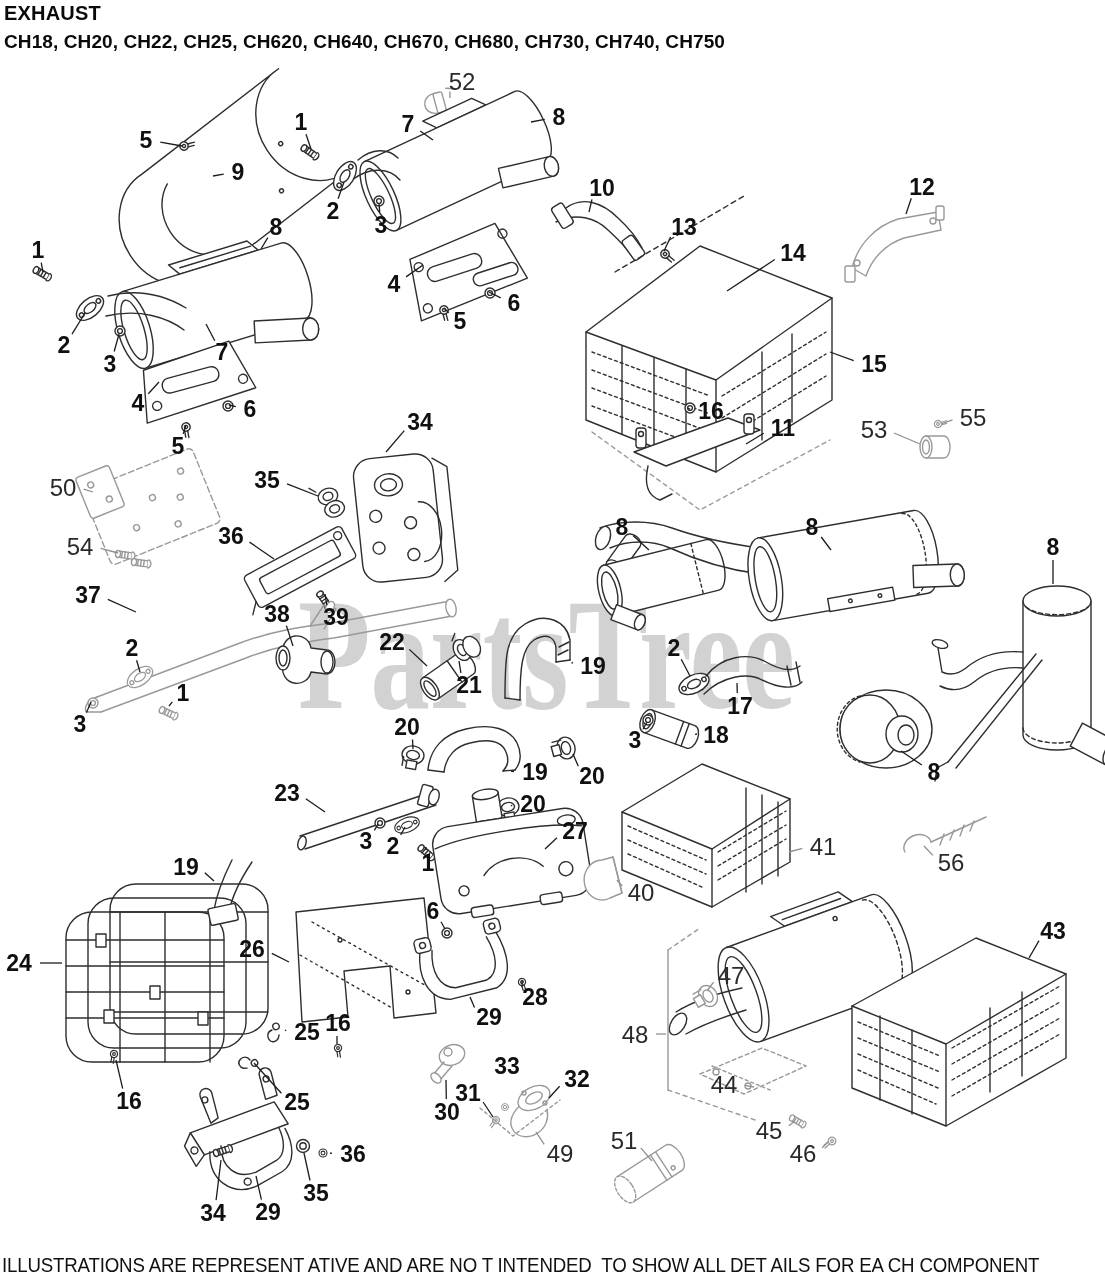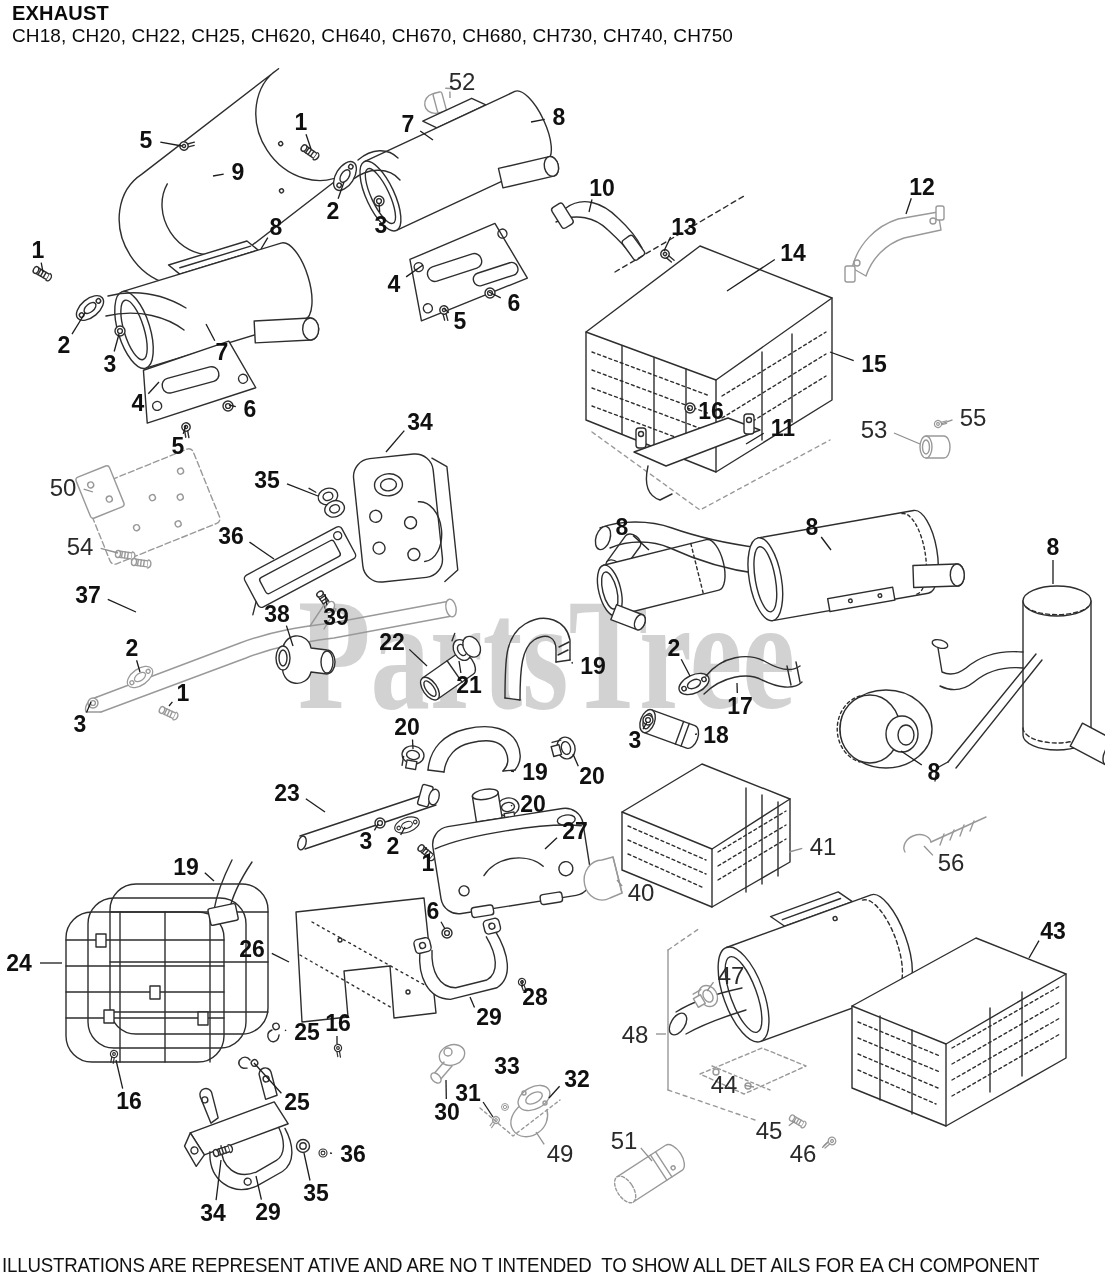--- a/index.html
+++ b/index.html
@@ -1,19 +1,19 @@
 <!DOCTYPE html>
 <html><head>
 <meta charset="utf-8">
 <style>
   html,body{margin:0;padding:0;width:1105px;height:1280px;background:#fff;overflow:hidden;}
   body{font-family:"Liberation Sans",sans-serif;position:relative;}
-  .hdr{position:absolute;top:2px;left:12px;z-index:5;color:#0a0a0a;}
+  .hdr{position:absolute;top:2px;left:4px;z-index:5;color:#0a0a0a;}
   .hdr .title{font-size:20px;font-weight:700;letter-spacing:.2px;}
-  .hdr .models{font-size:19px;font-weight:400;margin-top:0;letter-spacing:.1px;}
+  .hdr .models{font-size:19px;font-weight:700;margin-top:6px;letter-spacing:.1px;}
   .footer{position:absolute;bottom:3px;left:2px;z-index:5;font-size:20px;color:#111;
           white-space:pre;transform:scaleX(.935);transform-origin:left bottom;letter-spacing:-.2px;}
   svg{position:absolute;top:0;left:0;}
   .callout{font-family:"Liberation Sans",sans-serif;font-weight:700;font-size:23px;fill:#101010;cursor:pointer;}
   .callout.light{font-weight:400;font-size:24px;fill:#2a2a2a;}
   .leader{stroke:#1c1c1c;stroke-width:1.3px;}
   .leader.light{stroke:#8f8f8f;}
   .lt{stroke:#999;}
   .wm{font-family:"Liberation Serif",serif;font-weight:700;}
 </style>

